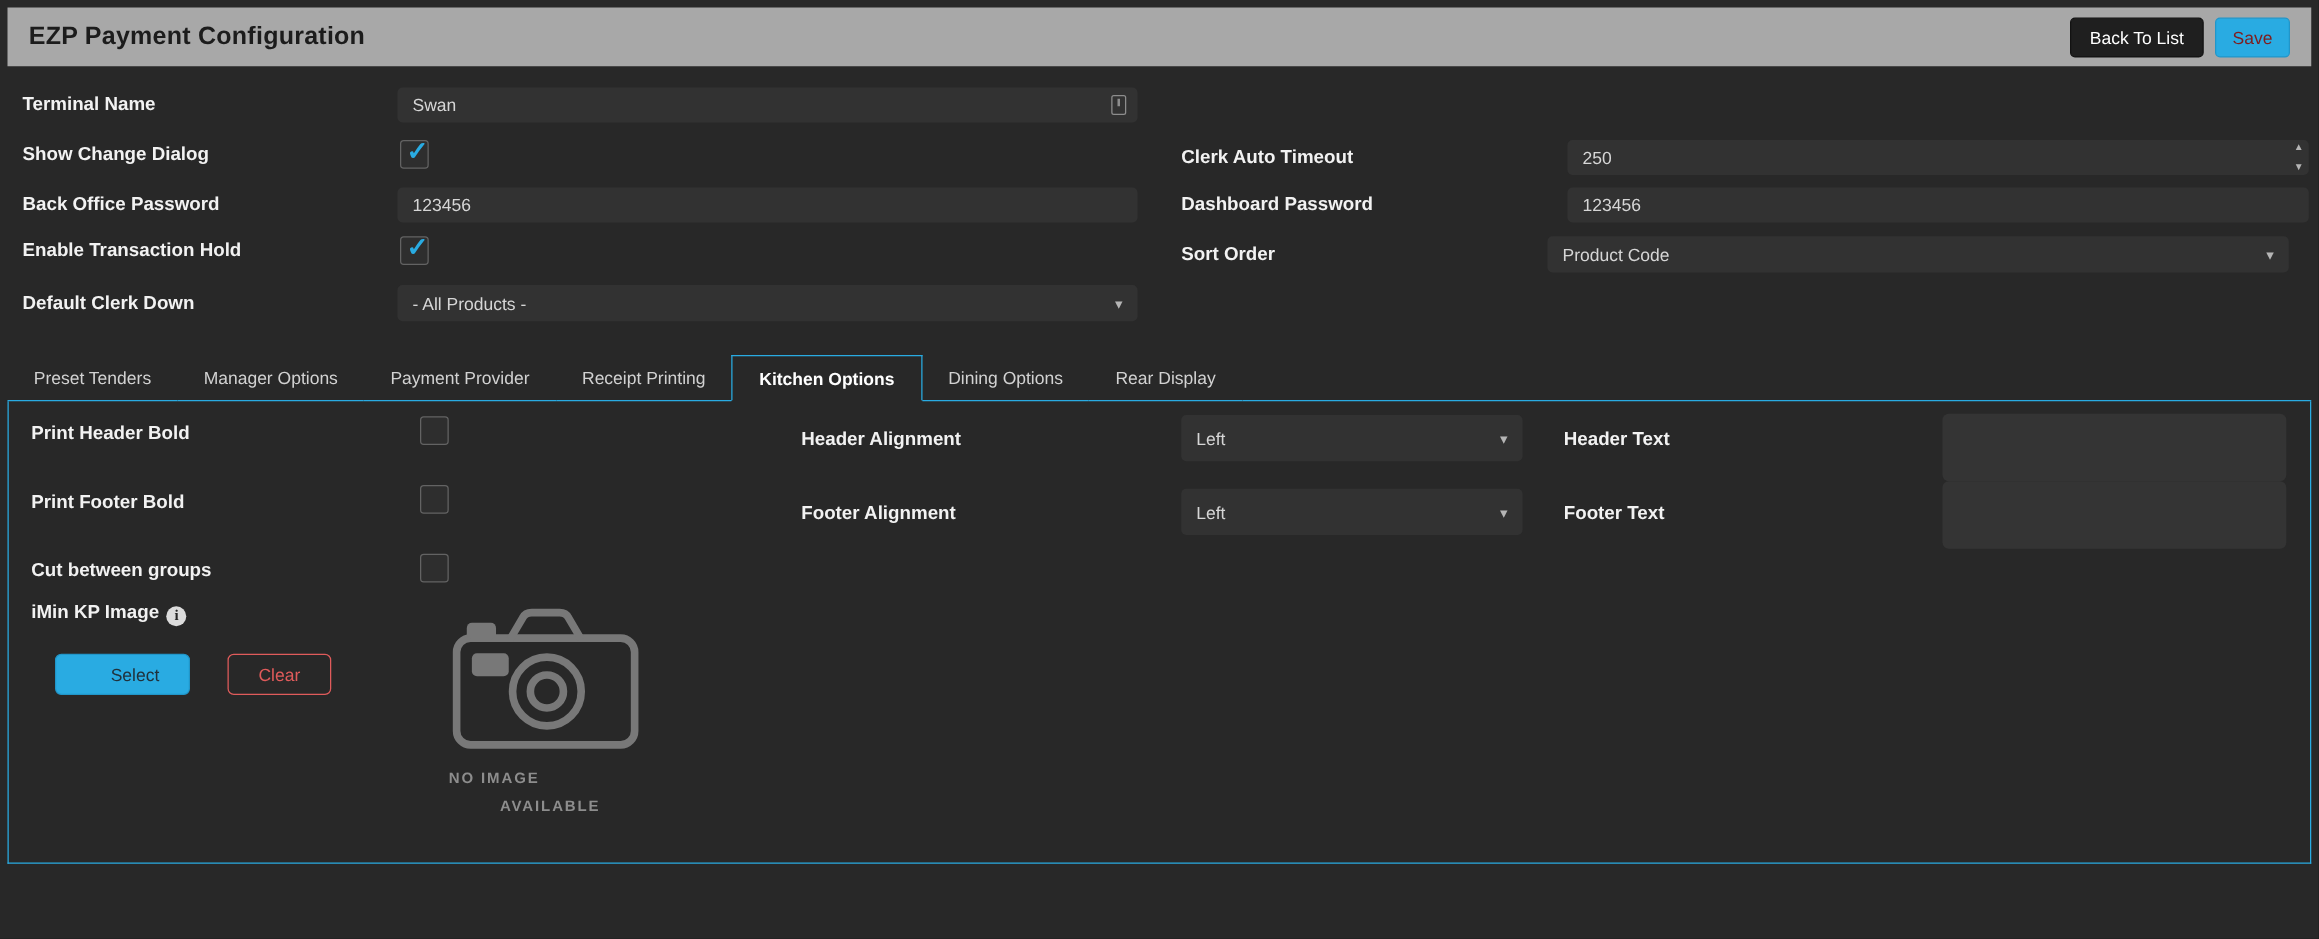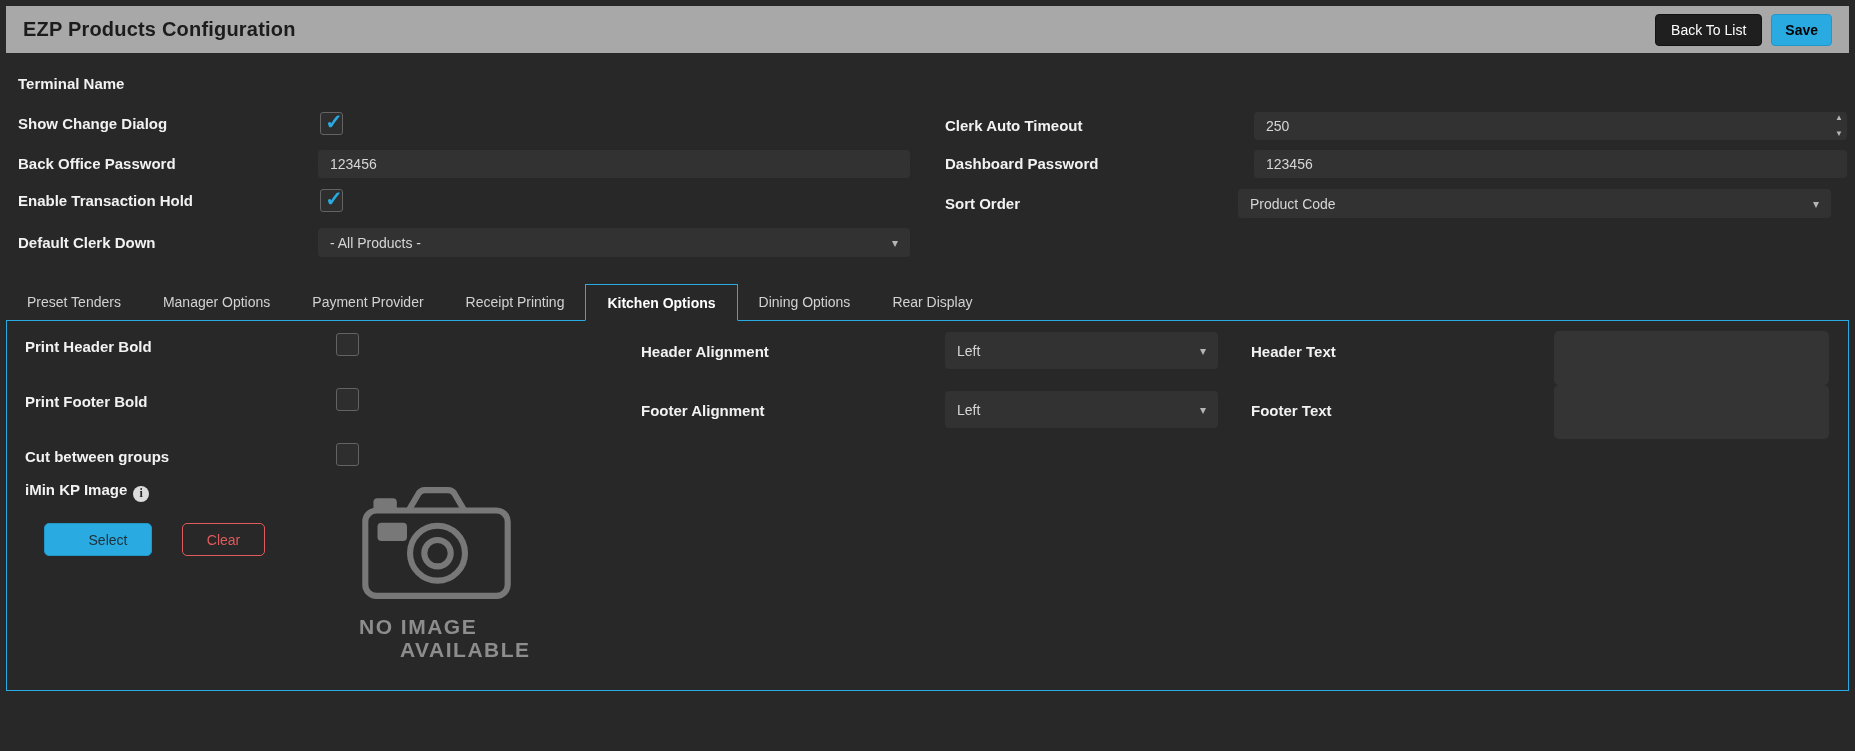--- a/index.html
+++ b/index.html
@@ -7,22 +7,22 @@
   body { font-family:"Liberation Sans", sans-serif; }
   #app { position:relative; width:1855px; height:751px; background:#282828; overflow:hidden; }
 
   
   .topbar { position:absolute; left:6px; top:6px; width:1843px; height:47px; background:#a8a8a8;
             display:flex; align-items:center; padding:0 17px; }
   .topbar .title { font-size:20px; font-weight:bold; color:#1c1c1c; letter-spacing:.2px; }
   .topbar .actions { margin-left:auto; display:flex; gap:9px; }
   .btn-dark { background:#1f1f1f; color:#fff; border:1px solid #121212; border-radius:4px;
               font-size:14px; padding:7px 15px; font-family:inherit; cursor:pointer; }
-  .btn-accent { background:#29abe2; color:#000000; border:1px solid #2196c9; border-radius:4px;
-              font-size:14px; padding:7px 13px; font-family:inherit; cursor:pointer;font-weight:bold; }
+  .btn-accent { background:#29abe2; color:#7f1d1d; border:1px solid #2196c9; border-radius:4px;
+              font-size:14px; padding:7px 13px; font-family:inherit; cursor:pointer; }
 
   
   .flabel { position:absolute; font-size:15px; font-weight:bold; color:#f2f2f2; }
   .tinput { position:absolute; background:#323232; border:none; outline:none; border-radius:4px;
             color:#d6d6d6; font-size:14px; font-family:inherit; padding:0 12px; }
   .selectbox { position:absolute; background:#323232; border-radius:4px; color:#d6d6d6; font-size:14px;
             display:flex; align-items:center; padding:0 12px; cursor:pointer; }
   .selectbox .caret { margin-left:auto; color:#b5b5b5; font-size:12px; line-height:1; }
   .cb { position:absolute; width:23px; height:23px; background:#2e2e2e; border:1px solid #636363;
         border-radius:3px; cursor:pointer; display:flex; align-items:center; justify-content:center; }
@@ -49,38 +49,42 @@
            border-left:1px solid #29abe2; border-right:1px solid #29abe2; border-bottom:1px solid #29abe2; }
 
   .plabel { position:absolute; font-size:15px; font-weight:bold; color:#f2f2f2; }
   .info-ic { display:inline-flex; align-items:center; justify-content:center; width:16px; height:16px;
         border-radius:50%; background:#dcdcdc; color:#262626; font-size:12px; font-weight:bold;
         font-family:"Liberation Serif", serif; vertical-align:-2px; margin-left:6px; cursor:pointer; }
   .btn-select { position:absolute; background:#29abe2; color:#20313b; border:1px solid #2196c9;
         border-radius:5px; font-size:14px; font-family:inherit; cursor:pointer;padding-left:20px; }
   .btn-clear { position:absolute; background:transparent; color:#e05b5b; border:1px solid #e05b5b;
         border-radius:5px; font-size:14px; font-family:inherit; cursor:pointer; }
-  .noimg { position:absolute; color:#8d8d8d; font-size:21px; font-weight:bold; letter-spacing:1.5px; }
+  .noimg { position:absolute; color:#8d8d8d; font-size:12px; font-weight:bold; letter-spacing:1.5px; }
   .txtarea { position:absolute; background:#343434; border:none; outline:none; border-radius:5px;
         resize:none; color:#d6d6d6; font-size:14px; font-family:inherit; padding:6px 10px; }
 </style>
 </head>
 <body>
 
 <div id="app">
 
   <div class="topbar">
-    <div class="title">EZP Products Configuration</div>
+    <div class="title">EZP Payment Configuration</div>
     <div class="actions">
       <button class="btn-dark">Back To List</button>
       <button class="btn-accent">Save</button>
     </div>
   </div>
 
   <div class="flabel" style="left:18px; top:70px; line-height:28px;">Terminal Name</div>
+  <div style="position:absolute; left:318px; top:70px; width:592px; height:28px;">
+    <input class="tinput" style="left: 0px; top: 0px; width: 100%; height: 100%;" value="Swan">
+    <div class="input-icon"></div>
+  </div>
 
   <div class="flabel" style="left:18px; top:112px; line-height:24px;">Show Change Dialog</div>
   <div class="cb" style="left:320px; top:112px;">
     <span class="mark">✓</span>
   </div>
 
   <div class="flabel" style="left:18px; top:150px; line-height:28px;">Back Office Password</div>
   <input class="tinput" style="left: 318px; top: 150px; width: 592px; height: 28px;" value="123456">
 
   <div class="flabel" style="left:18px; top:189px; line-height:24px;">Enable Transaction Hold</div>

